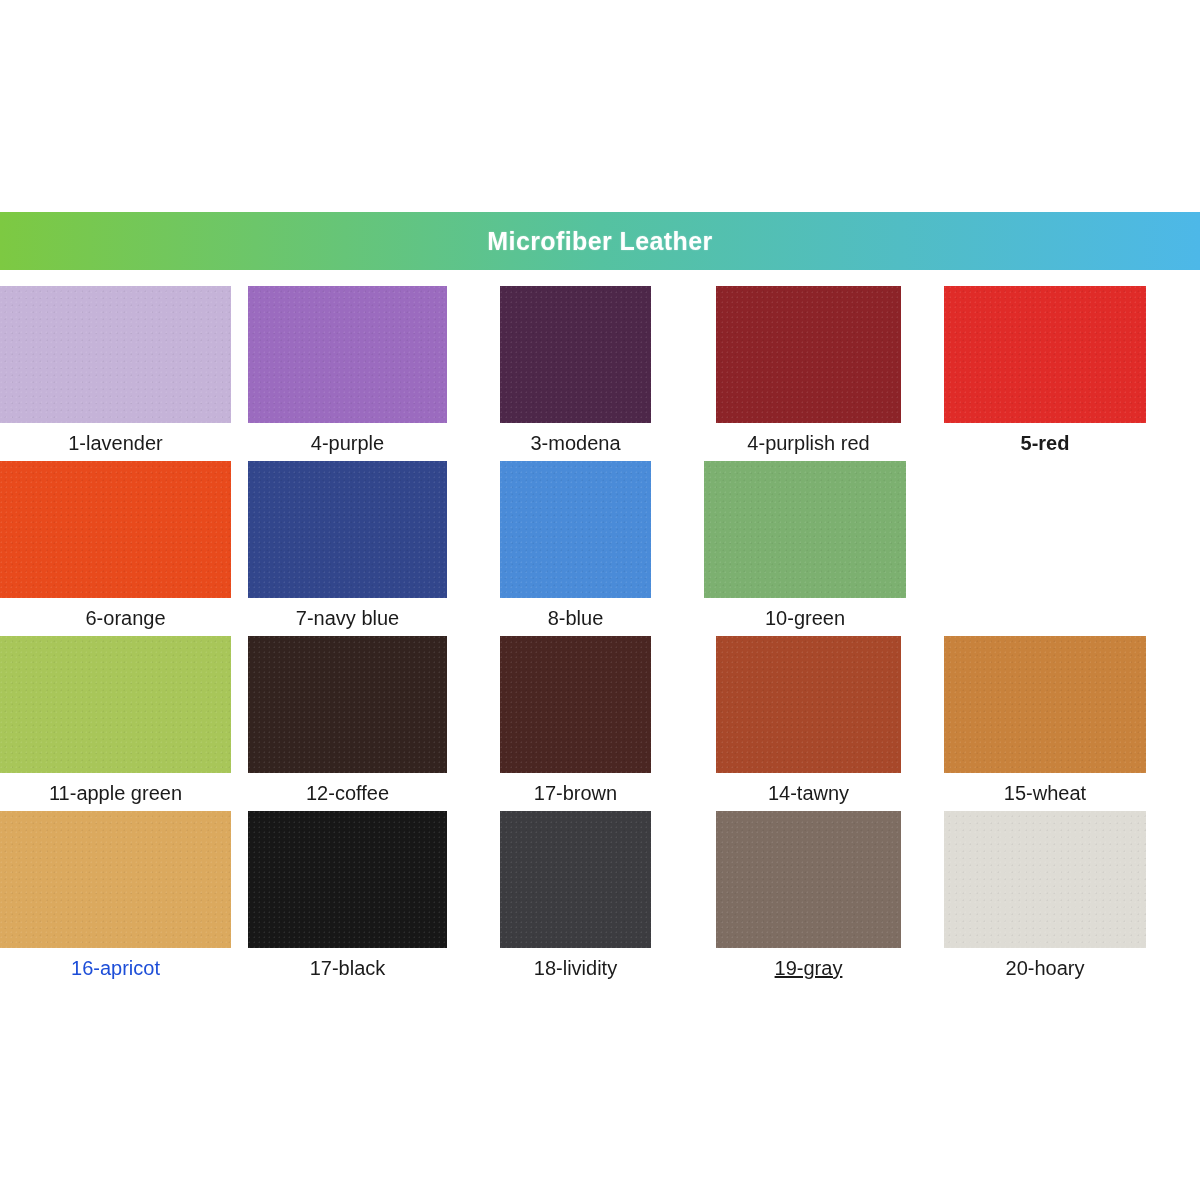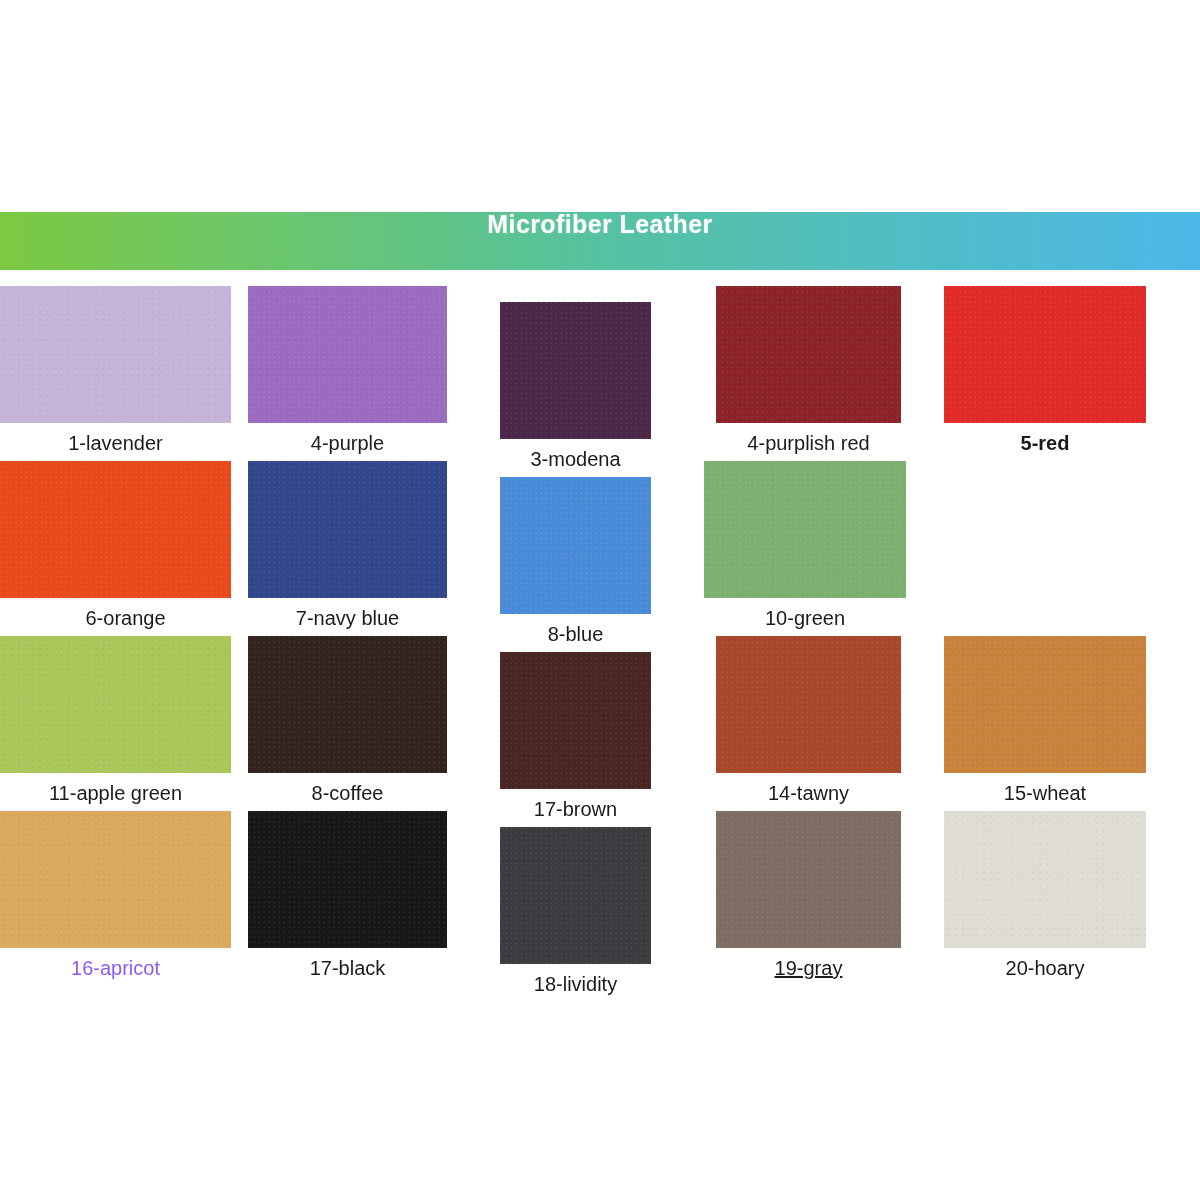--- a/index.html
+++ b/index.html
@@ -23,21 +23,21 @@
   }
 
   
   .banner {
     position: absolute;
     left: 0;
     top: 212px;
     width: 1200px;
     height: 58px;
     display: flex;
-    align-items: flex-start;
+    align-items: center;
     justify-content: center;
   }
   .banner-title {
     color: #ffffff;
     font-size: 25px;
     font-weight: 600;
     letter-spacing: 0.4px;
     line-height: 1;
     text-align: center;
     white-space: nowrap;
@@ -58,21 +58,21 @@
     margin-bottom: 0;
   }
   .cell {
     position: relative;
     height: 175px;
     box-sizing: border-box;
   }
   
   .col-1 { width: 248px; padding-left: 0px;  padding-right: 17px; }
   .col-2 { width: 252px; padding-left: 0px;  padding-right: 53px; }
-  .col-3 { width: 204px; padding-left: 0px;  padding-right: 53px; margin-top: 16px; }
+  .col-3 { width: 204px; padding-left: 0px;  padding-right: 53px; }
   .col-4 { width: 240px; padding-left: 12px;  padding-right: 43px; }
   .col-5 { width: 212px; padding-left: 0px;  padding-right: 10px; }
 
   .swatch {
     width: 100%;
     height: 137px;
     display: block;
     
     background-repeat: repeat;
     background-size: 6px 6px, 100% 100%;
@@ -197,21 +197,21 @@
             <div class="swatch" title="11-apple green" style="background: rgb(168, 198, 89);"></div>
             <div class="swatch-texture"></div>
           </div>
           <span class="swatch-label" style="color: rgb(27, 27, 27);">11-apple green</span>
         </div>
         <div class="cell col-2">
           <div class="swatch-wrap">
             <div class="swatch" title="12-coffee" style="background: rgb(51, 35, 31);"></div>
             <div class="swatch-texture"></div>
           </div>
-          <span class="swatch-label" style="color: rgb(27, 27, 27);">8-coffee</span>
+          <span class="swatch-label" style="color: rgb(27, 27, 27);">12-coffee</span>
         </div>
         <div class="cell col-3">
           <div class="swatch-wrap">
             <div class="swatch" title="13-brown" style="background: rgb(74, 38, 34);"></div>
             <div class="swatch-texture"></div>
           </div>
           <span class="swatch-label" style="color: rgb(27, 27, 27);">17-brown</span>
         </div>
         <div class="cell col-4">
           <div class="swatch-wrap">
@@ -227,21 +227,21 @@
           </div>
           <span class="swatch-label" style="color: rgb(27, 27, 27);">15-wheat</span>
         </div>
       </div>
       <div class="grid-row">
         <div class="cell col-1">
           <div class="swatch-wrap">
             <div class="swatch" title="16-apricot" style="background: rgb(219, 169, 94);"></div>
             <div class="swatch-texture"></div>
           </div>
-          <span class="swatch-label" style="color: #8b5cf6;">16-apricot</span>
+          <span class="swatch-label" style="color: #1d4ed8;">16-apricot</span>
         </div>
         <div class="cell col-2">
           <div class="swatch-wrap">
             <div class="swatch" title="17-black" style="background: rgb(23, 23, 23);"></div>
             <div class="swatch-texture"></div>
           </div>
           <span class="swatch-label" style="color: rgb(27, 27, 27);">17-black</span>
         </div>
         <div class="cell col-3">
           <div class="swatch-wrap">

